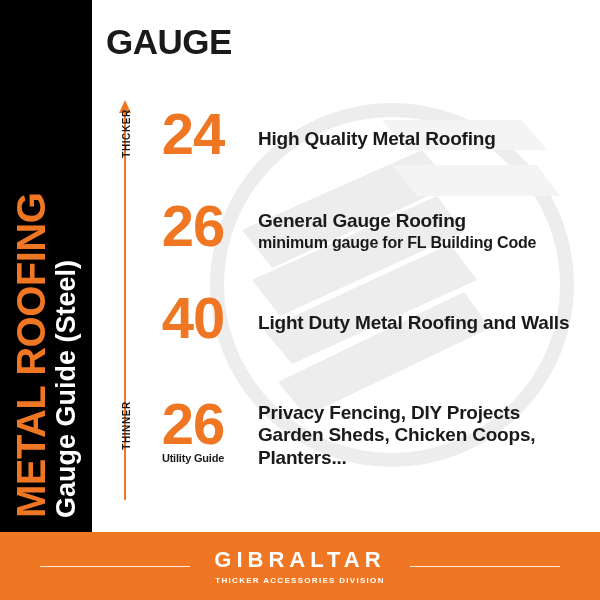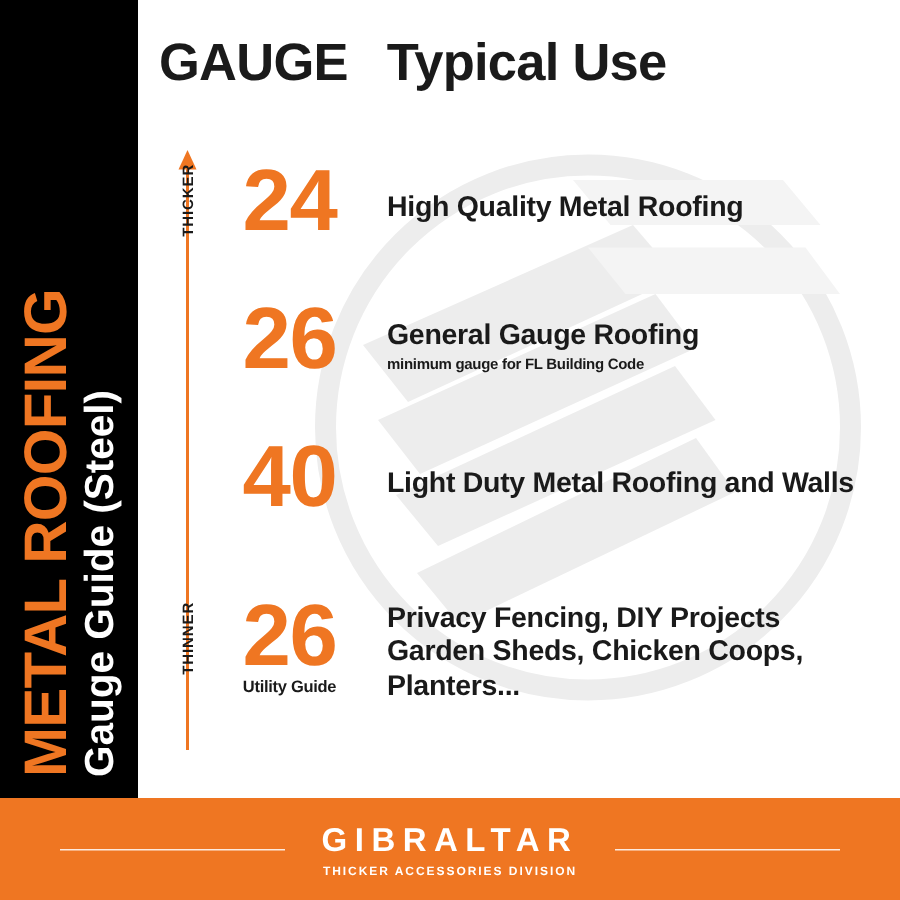--- a/index.html
+++ b/index.html
@@ -171,21 +171,21 @@
   }
   .use-main {
     color: #1a1a1a;
     font-size: 19px;
     font-weight: bold;
     line-height: 1.18;
     letter-spacing: -0.2px;
   }
   .use-note {
     color: #1a1a1a;
-    font-size: 10px;
+    font-size: 16px;
     font-weight: bold;
     margin-top: 2px;
     letter-spacing: -0.2px;
   }
 
   #row-0 { top: 108px; }
   #row-1 { top: 200px; }
   #row-2 { top: 292px; }
   #row-3 { top: 392px; }
 
@@ -252,21 +252,20 @@
     <div id="left-bar-inner">
       <div id="main-title">METAL ROOFING</div>
       <div id="sub-title">Gauge Guide (Steel)</div>
     </div>
   </div>
 
   <div id="content">
 
     <div id="header">
       <div id="header-gauge">GAUGE</div>
-      <div id="header-use">Typical Use</div>
     </div>
 
     <div id="axis">
       <div id="axis-arrow"></div>
       <div id="axis-line"></div>
       <div class="axis-label" id="label-thicker">THICKER</div>
       <div class="axis-label" id="label-thinner">THINNER</div>
     </div>
 
     <div class="row" id="row-0">

